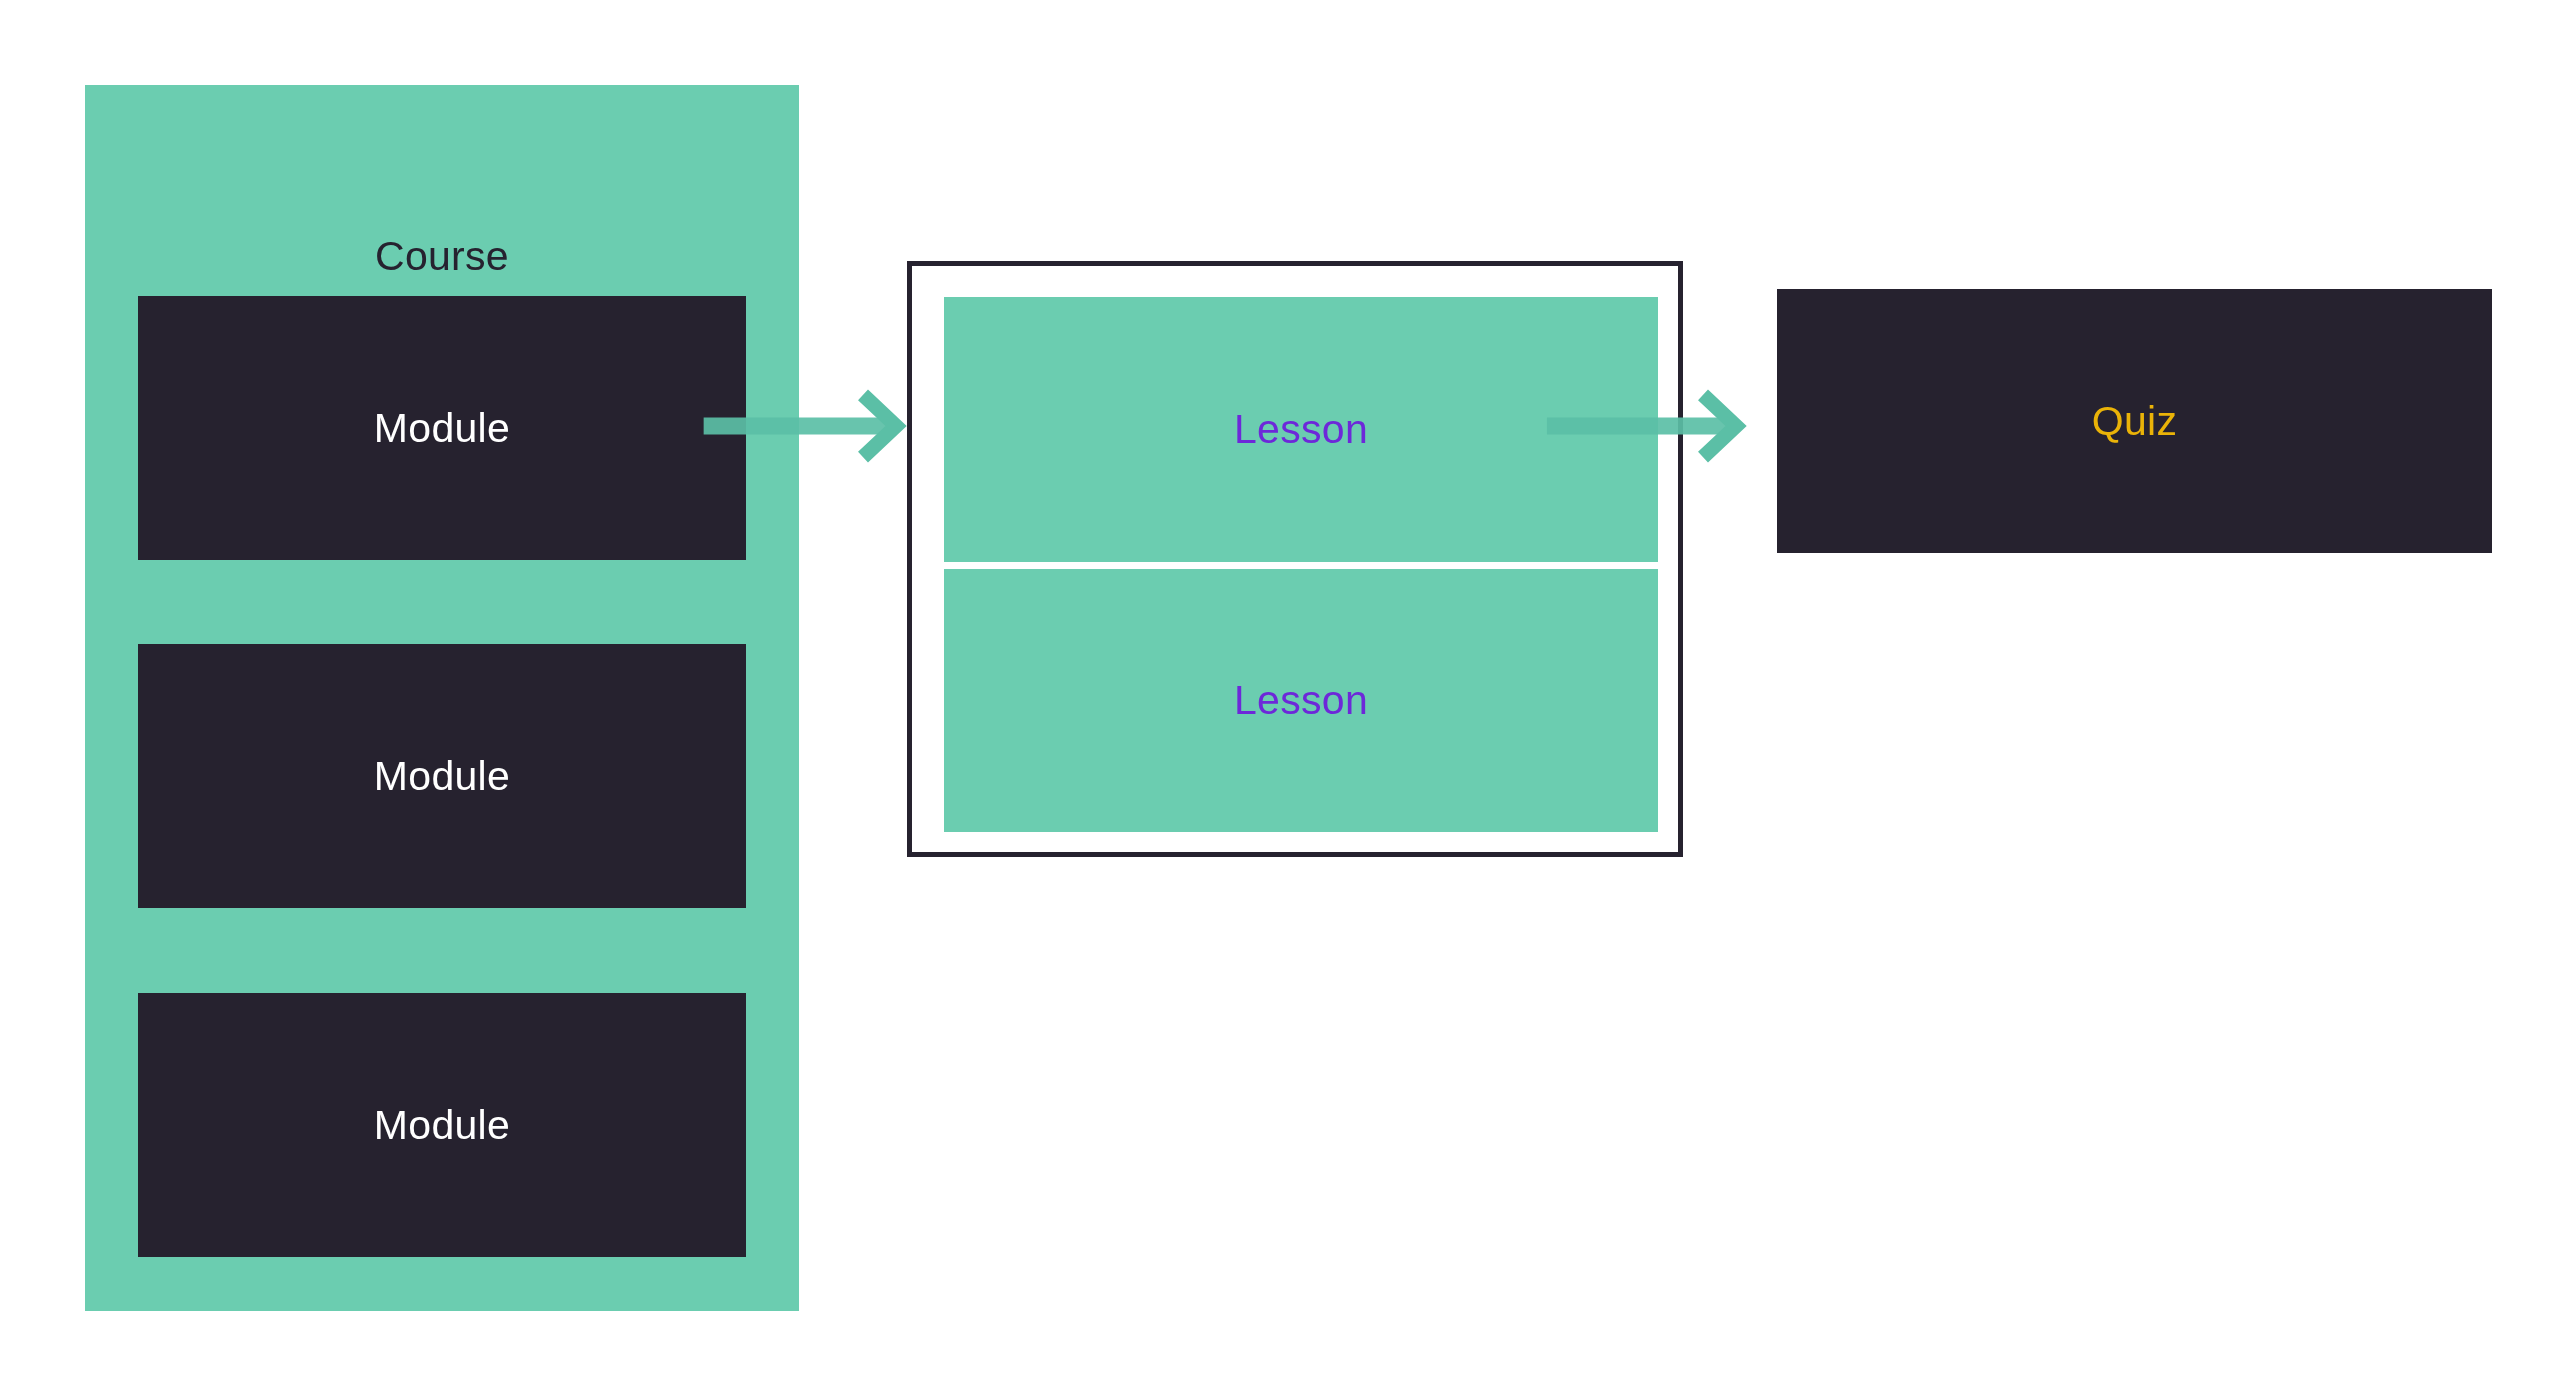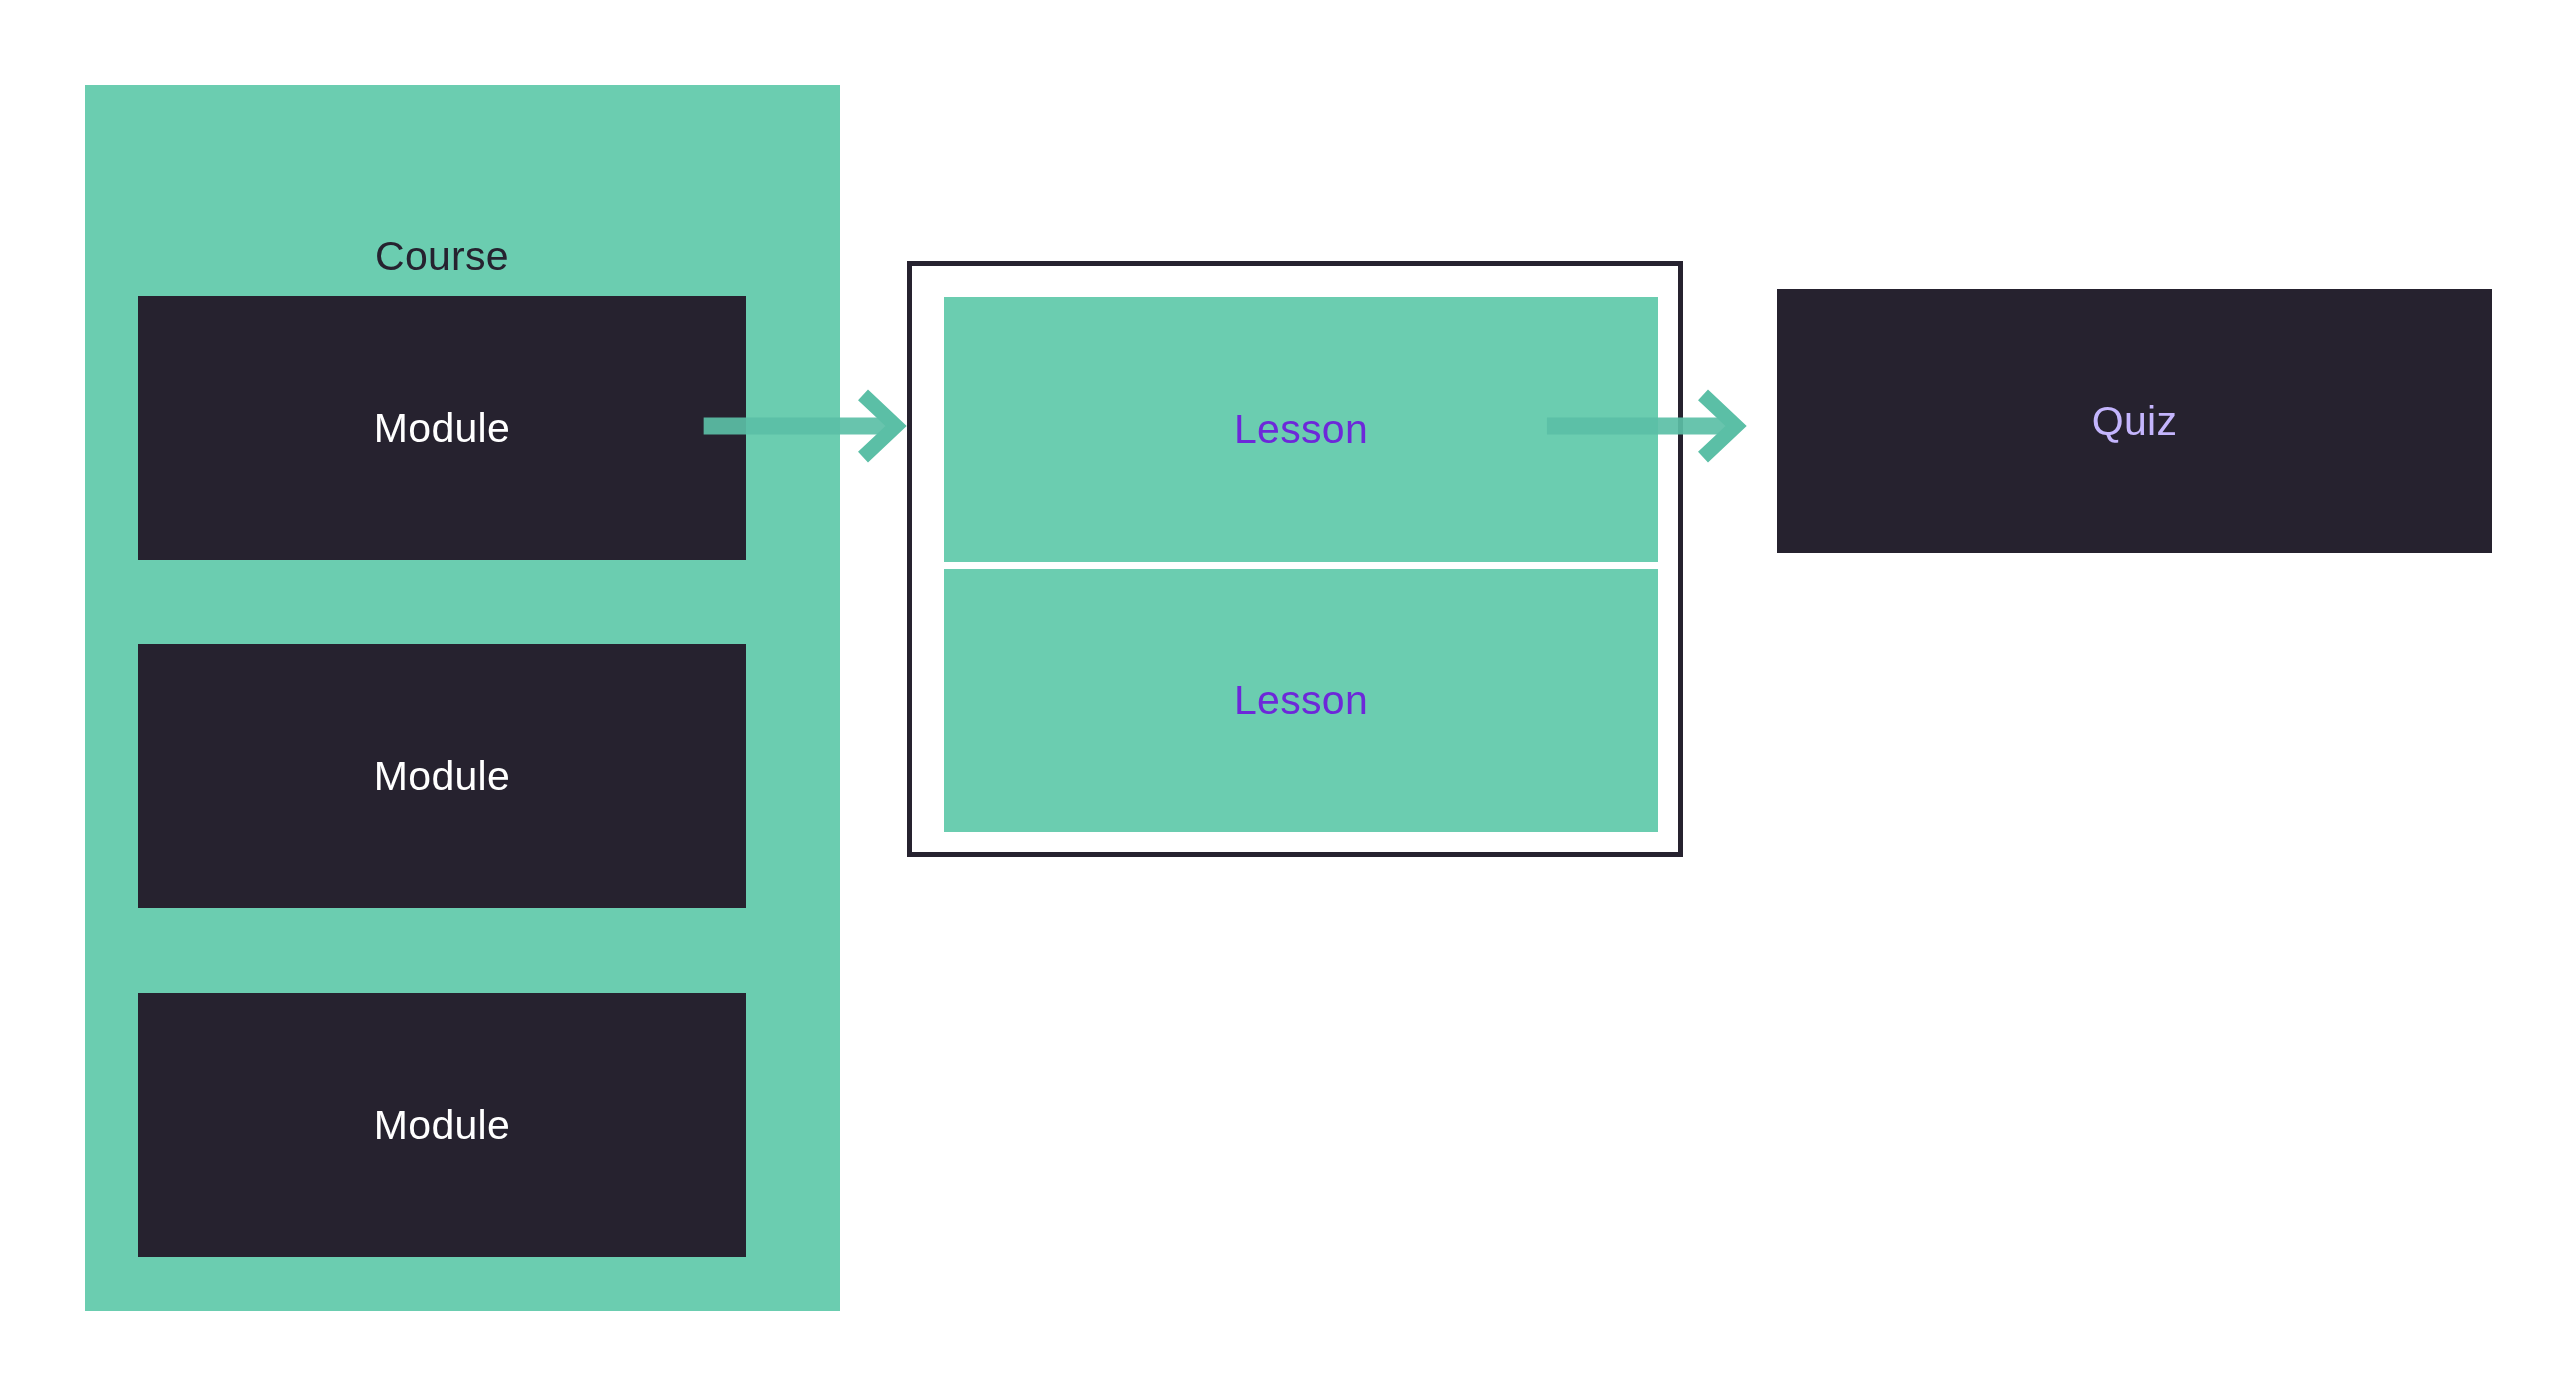--- a/index.html
+++ b/index.html
@@ -19,21 +19,20 @@
   }
 
   
   #course-group {
     position: absolute;
     left: 85px;
     top: 85px;
     width: 714px;
     height: 1226px;
     background: #6BCDB0;
-    padding-left: 41px;
   }
   #course-title {
     position: absolute;
     left: 0;
     top: 151px;
     width: 714px;
     text-align: center;
     font-size: 41px;
     line-height: 1;
     color: #26222F;
@@ -96,21 +95,21 @@
     width: 715px;
     height: 264px;
     background: #26222F;
     display: flex;
     align-items: center;
     justify-content: center;
   }
   #quiz-label {
     font-size: 41px;
     line-height: 1;
-    color: #c4b5fd;
+    color: #eab308;
     letter-spacing: 0.3px;
   }
 
   
   .arrow-svg {
     position: absolute;
     overflow: visible;
   }
   #arrow-module-to-lesson {
     left: 701px;

